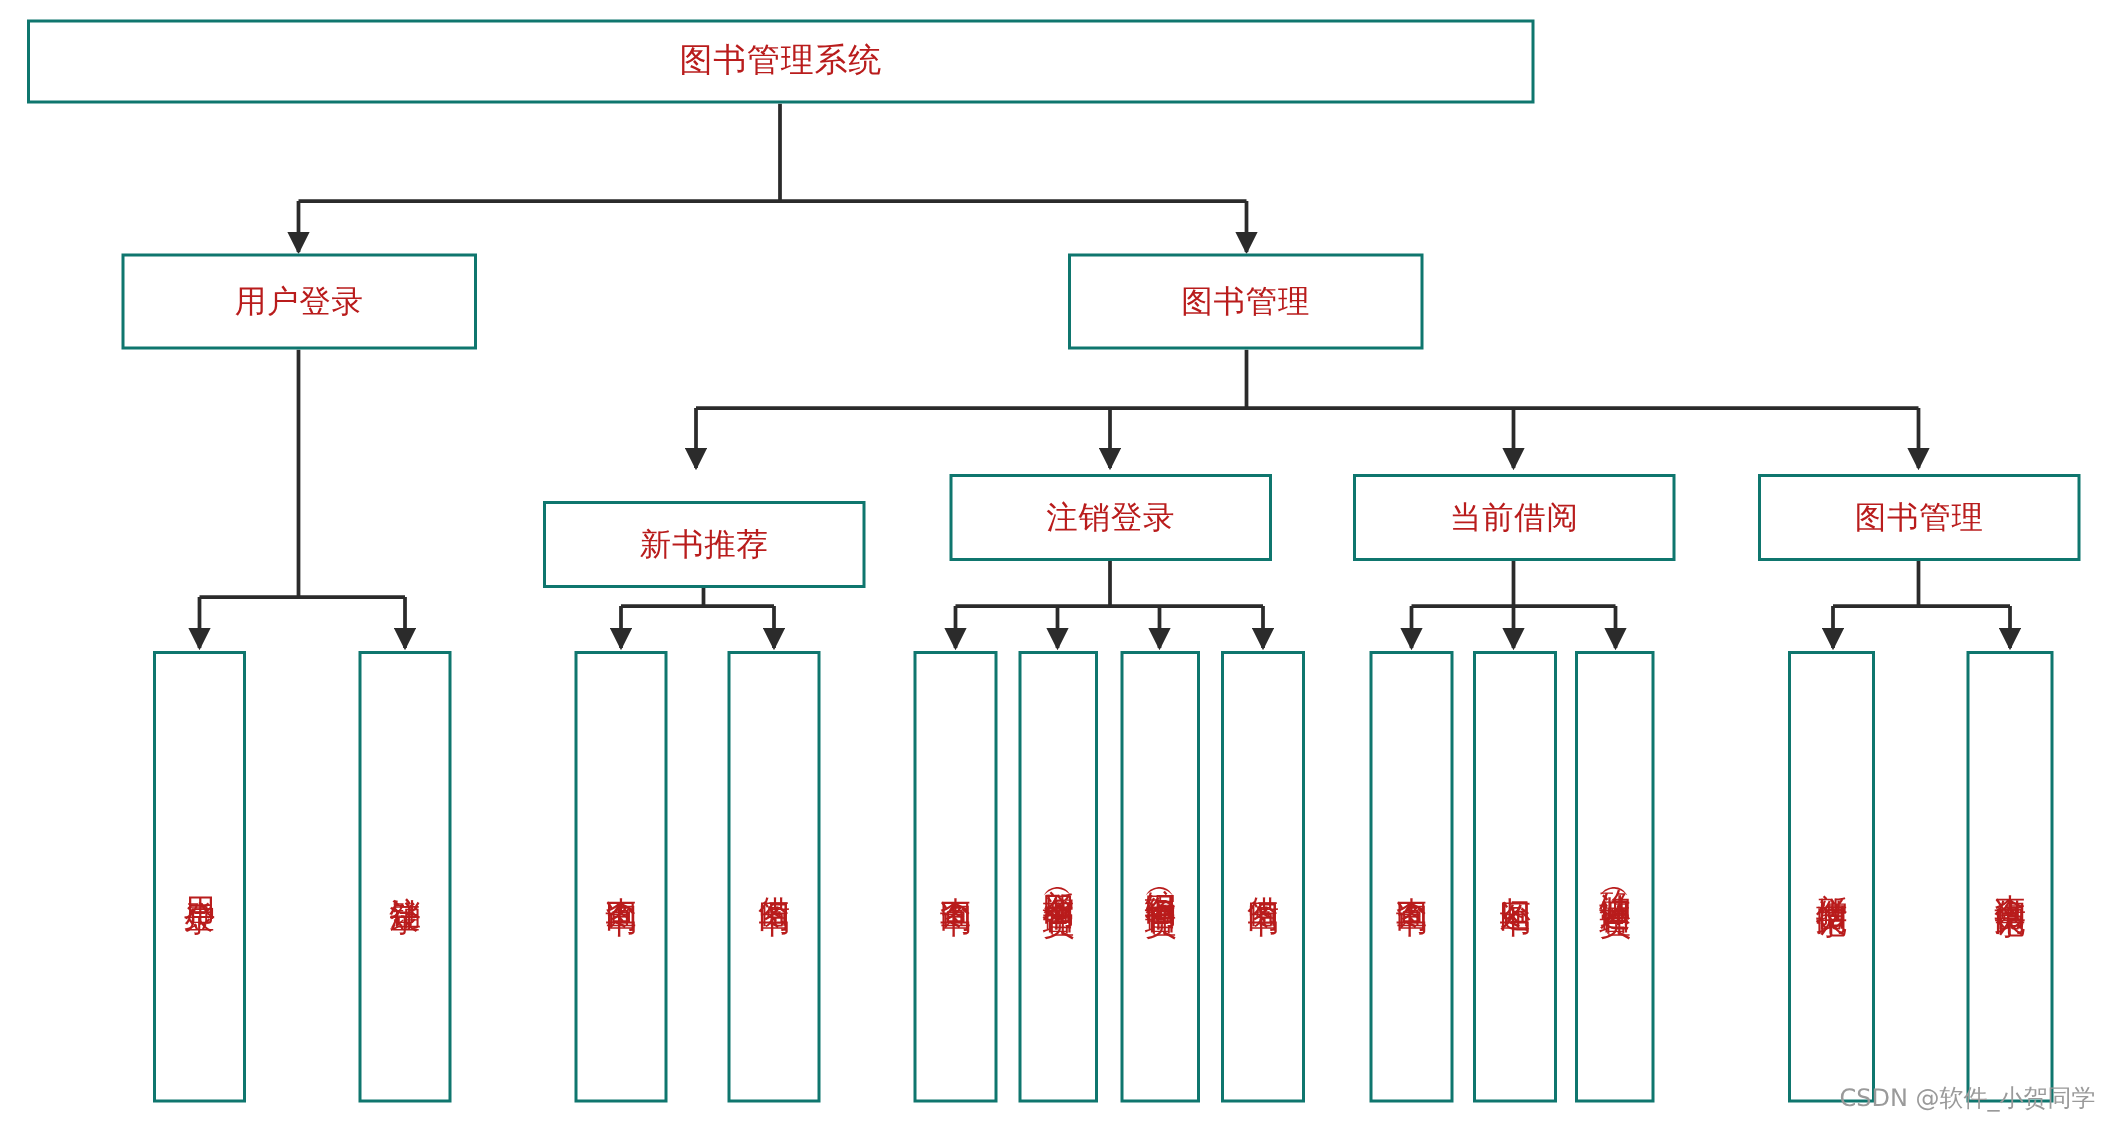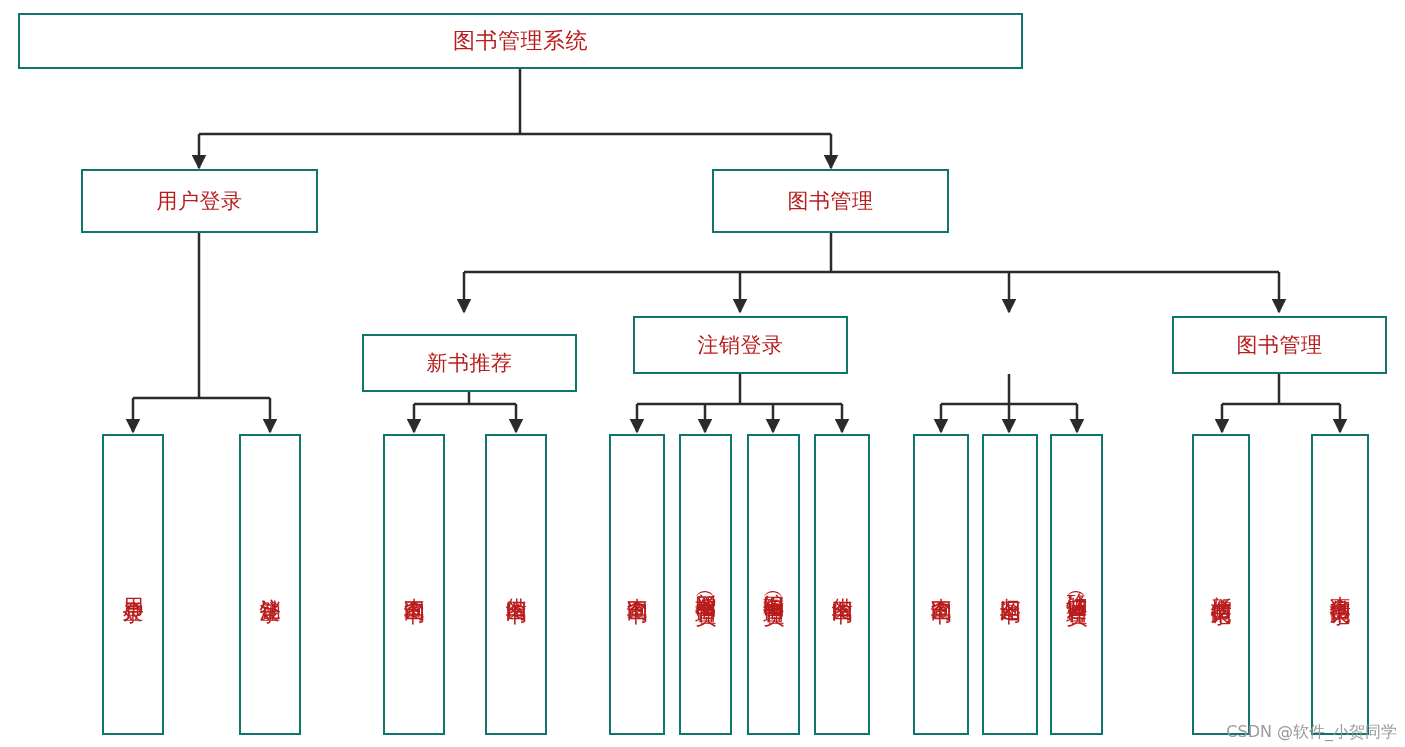--- a/index.html
+++ b/index.html
@@ -143,20 +143,23 @@
   </div>
 
   <div class="node horiz" style="left:362px; top:334px; width:215px; height:58px;justify-content:center;">
     <span class="label">新书推荐</span>
   </div>
 
   <div class="node horiz" style="left:633px; top:316px; width:215px; height:58px;">
     <span class="label">注销登录</span>
   </div>
 
+  <div class="node horiz" style="left:902px; top:316px; width:215px; height:58px;">
+    <span class="label">当前借阅</span>
+  </div>
 
   <div class="node horiz" style="left:1172px; top:316px; width:215px; height:58px;">
     <span class="label">图书管理</span>
   </div>
 
   <div class="node vert" style="left:102px; top:434px; width:62px; height:301px;">
     <span class="label">用户登录</span>
   </div>
 
   <div class="node vert" style="left:239px; top:434px; width:62px; height:301px;">

